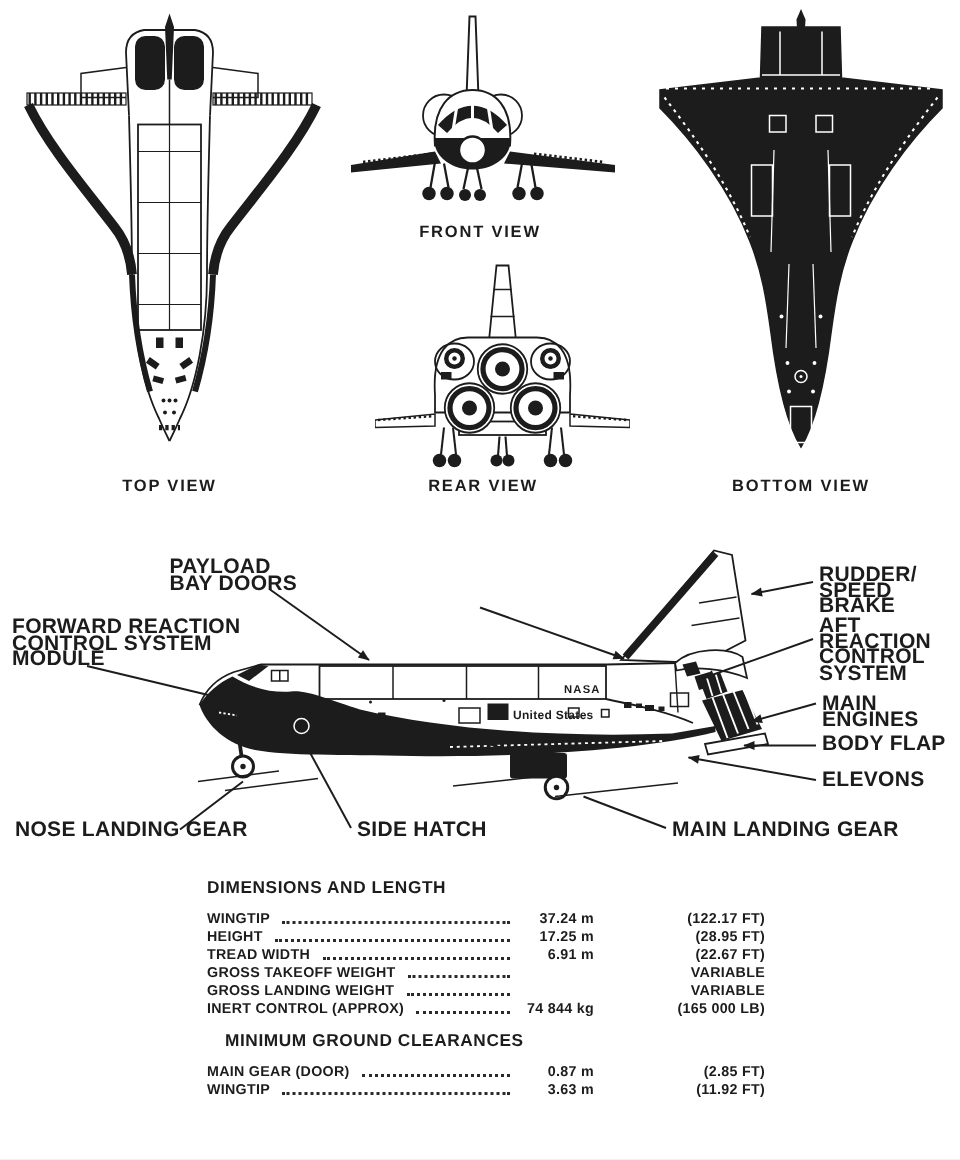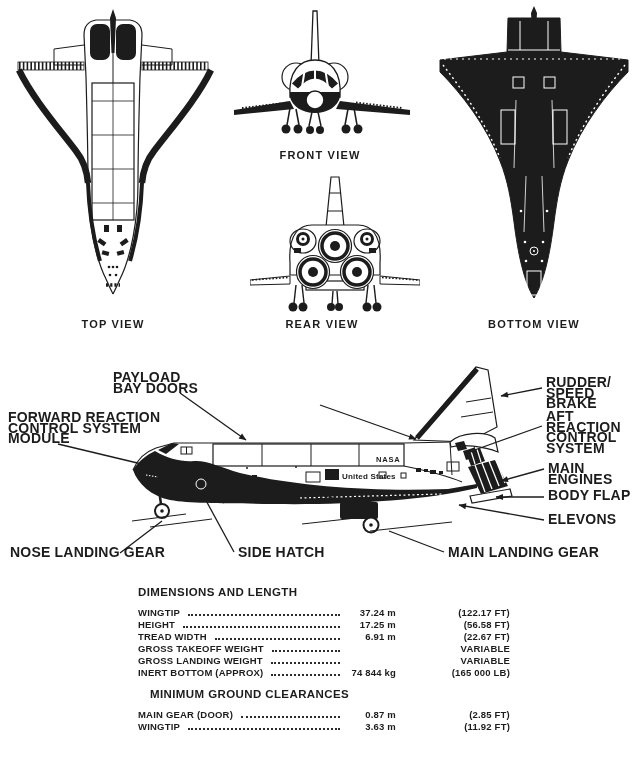--- a/index.html
+++ b/index.html
@@ -303,42 +303,42 @@
       <div class="trow">
         <span class="tlabel">WINGTIP</span>
           <span class="tleader"></span>
           <span class="tmetric">37.24 m</span>
           <span class="timperial">(122.17 FT)</span>
       </div>
       <div class="trow">
         <span class="tlabel">HEIGHT</span>
           <span class="tleader"></span>
           <span class="tmetric">17.25 m</span>
-          <span class="timperial">(56.58 FT)</span>
+          <span class="timperial">(28.95 FT)</span>
       </div>
       <div class="trow">
         <span class="tlabel">TREAD WIDTH</span>
           <span class="tleader"></span>
           <span class="tmetric">6.91 m</span>
           <span class="timperial">(22.67 FT)</span>
       </div>
       <div class="trow">
         <span class="tlabel">GROSS TAKEOFF WEIGHT</span>
           <span class="tleader"></span>
           <span class="tmetric"></span>
           <span class="timperial">VARIABLE</span>
       </div>
       <div class="trow">
         <span class="tlabel">GROSS LANDING WEIGHT</span>
           <span class="tleader"></span>
           <span class="tmetric"></span>
           <span class="timperial">VARIABLE</span>
       </div>
       <div class="trow">
-        <span class="tlabel">INERT BOTTOM (APPROX)</span>
+        <span class="tlabel">INERT CONTROL (APPROX)</span>
           <span class="tleader"></span>
           <span class="tmetric">74 844 kg</span>
           <span class="timperial">(165 000 LB)</span>
       </div>
     </div>
 
     <div class="ttitle t2">MINIMUM GROUND CLEARANCES</div>
     <div>
       <div class="trow">
         <span class="tlabel">MAIN GEAR (DOOR)</span>

